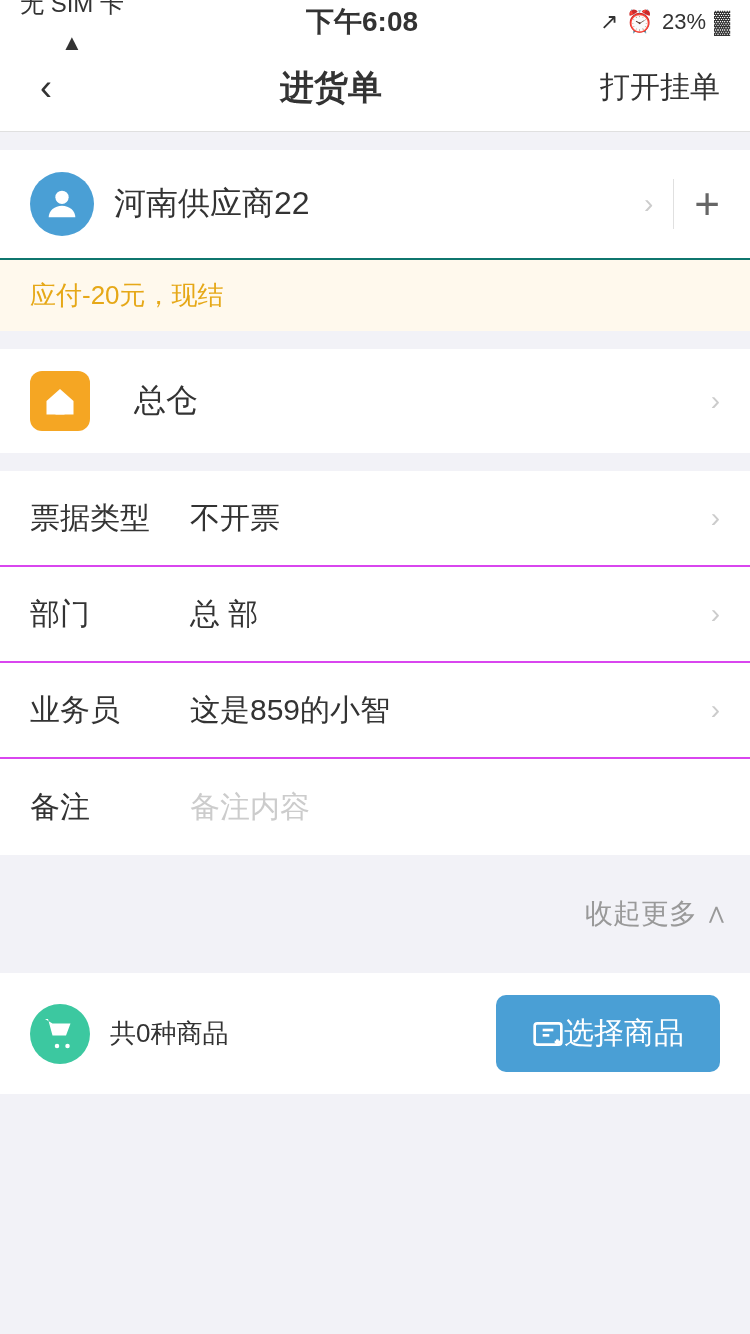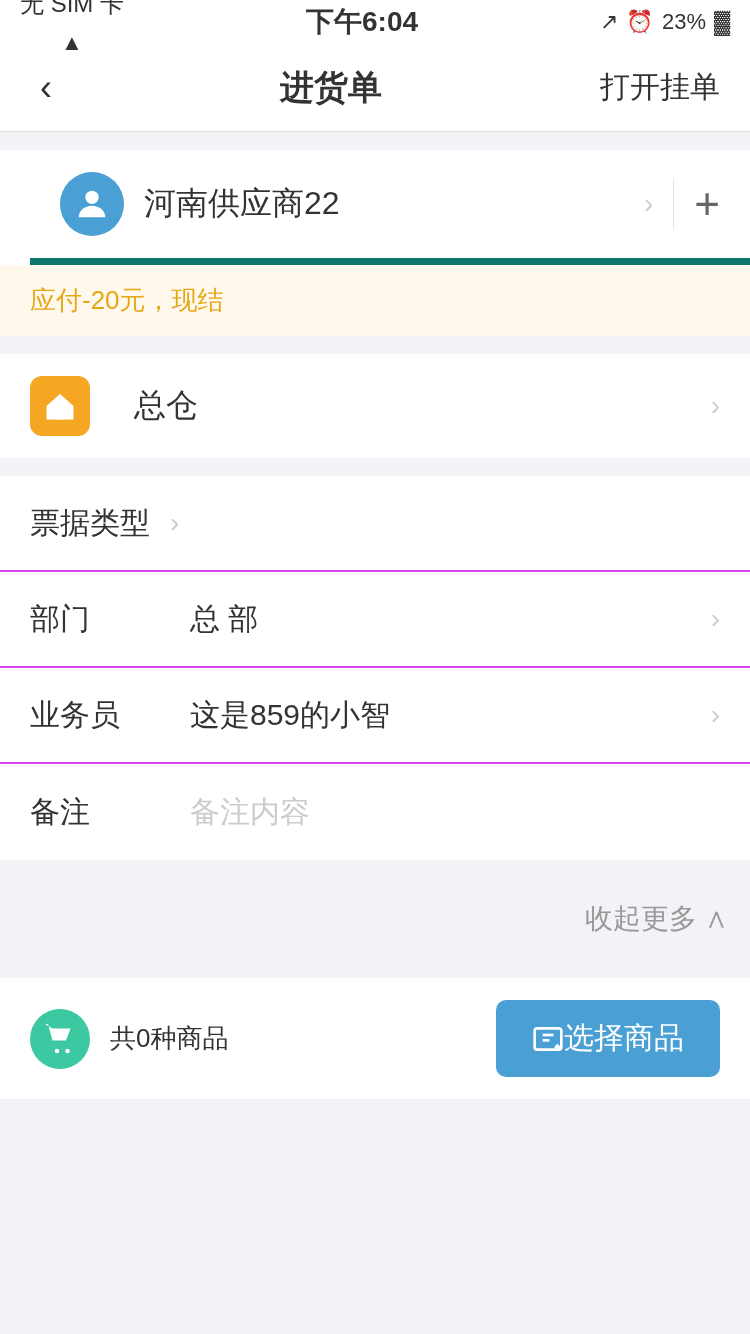--- a/index.html
+++ b/index.html
@@ -80,22 +80,21 @@
     .section {
       background: #fff;
       margin-top: 18px;
     }
 
     
     .supplier-row {
       display: flex;
       align-items: center;
       padding: 22px 30px;
-      border-bottom: 7px solid #0f766e;
-      margin-left: 30px;
+      border-bottom: 2px solid #0f766e;
     }
     .supplier-avatar {
       width: 64px;
       height: 64px;
       border-radius: 50%;
       background: #4a9fd5;
       display: flex;
       align-items: center;
       justify-content: center;
       margin-right: 20px;
@@ -253,21 +252,21 @@
     }
   </style>
 </head>
 <body>
 
 <div class="status-bar">
   <div class="status-left">
     <span>无 SIM 卡</span>
     <span class="wifi-icon">▲</span>
   </div>
-  <div class="status-center">下午6:04</div>
+  <div class="status-center">下午6:08</div>
   <div class="status-right">
     <span>↗</span>
     <span>⏰</span>
     <span>23%</span>
     <span>▓</span>
   </div>
 </div>
 
 <div class="nav-bar">
   <div class="nav-back">‹</div>
@@ -305,20 +304,21 @@
       </div>
       <div class="warehouse-name">总仓</div>
       <div class="row-arrow">›</div>
     </div>
   </div>
 
   <div class="form-section">
 
     <div class="form-row">
       <div class="form-label">票据类型</div>
+      <div class="form-value">不开票</div>
       <div class="form-arrow">›</div>
     </div>
 
     <div class="form-row">
       <div class="form-label">部门</div>
       <div class="form-value">总 部</div>
       <div class="form-arrow">›</div>
     </div>
 
     <div class="form-row">

